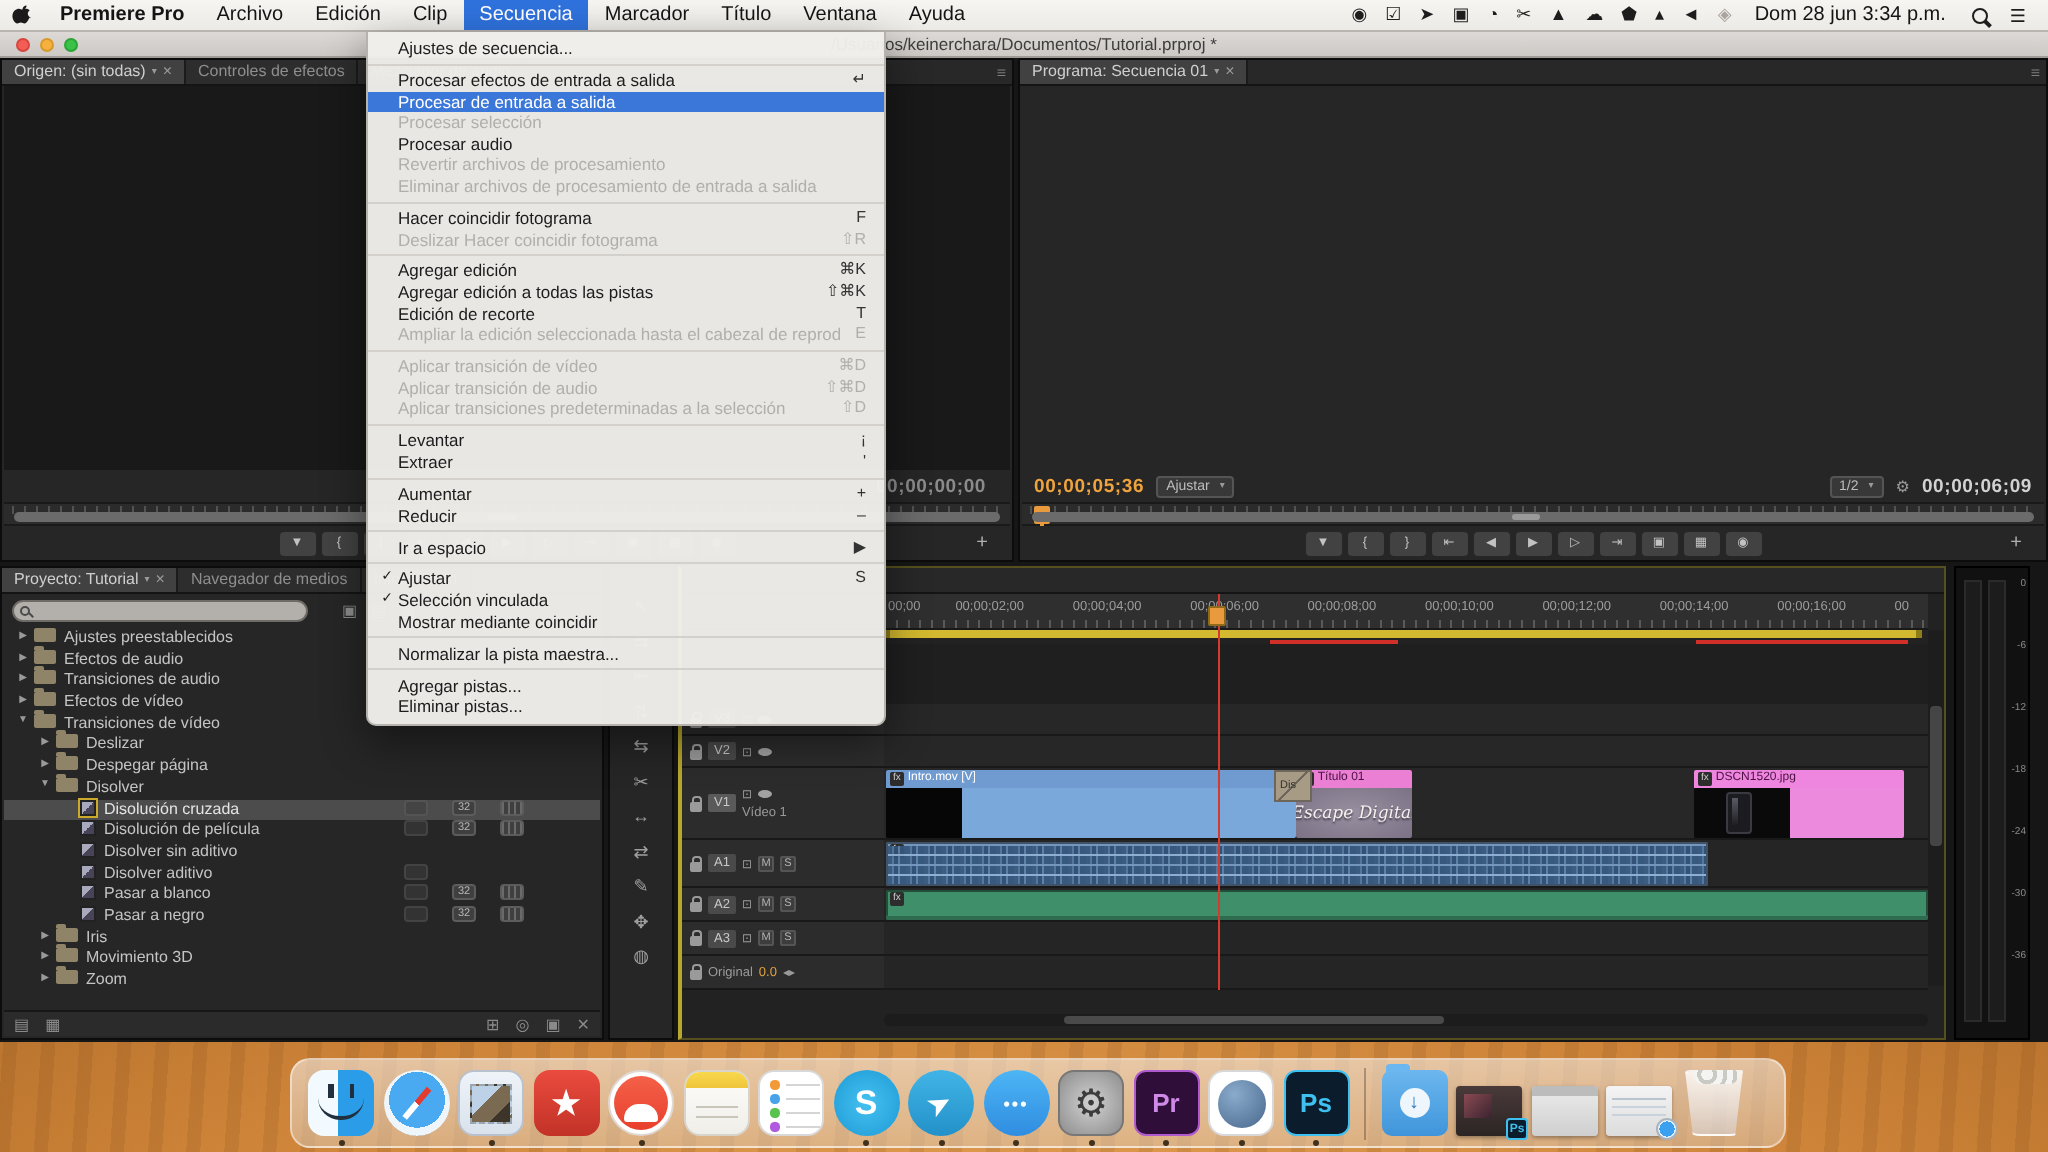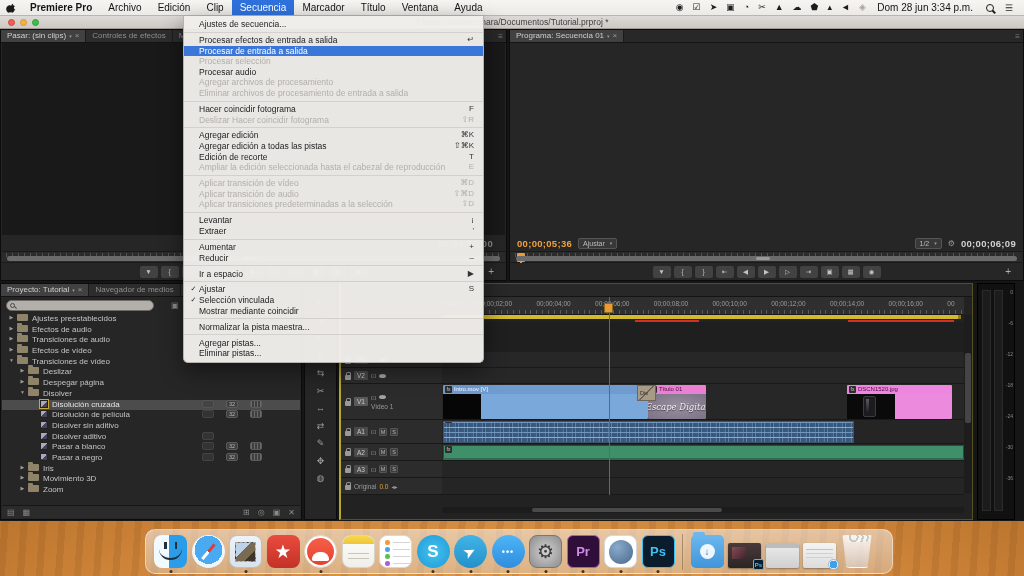--- a/index.html
+++ b/index.html
@@ -193,21 +193,21 @@
   .vscroll .thumb { position:absolute; left:1px; right:1px; top:38px; height:70px; background:#454545; border-radius:2px; }
 
   
   #meters { position:absolute; left:977px; top:283px; width:38px; height:237px; background:#111;
     border:1px solid #000; }
   .meter-col { position:absolute; top:6px; bottom:8px; width:9px; background:#1c1c1c; border:1px solid #2b2b2b; }
   .meter-col.m1 { left:4px; } .meter-col.m2 { left:16px; }
   .meter-tick { position:absolute; right:1px; font-size:5px; color:#8a8a8a; }
 
   
-  #menu { position:absolute; left:183px; top:16px; width:301px; background:rgba(240,238,235,.97);
+  #menu { position:absolute; left:183px; top:16px; width:260px; background:rgba(240,238,235,.97);
     border:1px solid #b6b2ad; border-top:none; border-radius:0 0 5px 5px;
     box-shadow:0 8px 22px rgba(0,0,0,.45); z-index:100; padding:3px 0; }
   .menu-item { display:flex; align-items:center; line-height:10.6px; font-size:8.5px; color:#1c1c1c;
     padding:0 9px 0 4px; position:relative; }
   .mi-check { width:11px; font-size:7px; text-align:center; flex:none; }
   .mi-label { flex:1; white-space:nowrap; overflow:hidden; }
   .mi-sc { margin-left:8px; color:#333; font-size:8px; }
   .menu-item.disabled, .menu-item.disabled .mi-sc { color:#b2afab; }
   .menu-item.highlight { background:#3b77d8; color:#fff; }
   .menu-item.highlight .mi-sc { color:#fff; }
@@ -334,21 +334,21 @@
     <span class="tl g"></span>
     <span class="win-title">/Usuarios/keinerchara/Documentos/Tutorial.prproj *</span>
   </div>
 
   <div class="workspace">
 
     <div class="panel" style="left:0; top:0; width:507px; height:252px;">
       <div class="tabbar">
         <span style="display:flex;">
             <span class="ptab active">
-              <span class="ptab-label">Pasar: (sin clips)</span>
+              <span class="ptab-label">Origen: (sin todas)</span>
               <span class="ptab-caret">▾</span>
               <span class="ptab-x">×</span>
             </span>
             <span class="ptab">
               <span class="ptab-label">Controles de efectos</span>
             </span>
             <span class="ptab">
               <span class="ptab-label">Mezclador de audio</span>
             </span>
           </span>
@@ -750,21 +750,21 @@
         <span class="mi-label">Procesar selección</span>
         <span class="mi-sc"></span>
       </div>
       <div class="menu-item">
         <span class="mi-check"></span>
         <span class="mi-label">Procesar audio</span>
         <span class="mi-sc"></span>
       </div>
       <div class="menu-item disabled">
         <span class="mi-check"></span>
-        <span class="mi-label">Agregar archivos de procesamiento</span>
+        <span class="mi-label">Revertir archivos de procesamiento</span>
         <span class="mi-sc"></span>
       </div>
       <div class="menu-item disabled">
         <span class="mi-check"></span>
         <span class="mi-label">Eliminar archivos de procesamiento de entrada a salida</span>
         <span class="mi-sc"></span>
       </div>
       <div class="menu-sep"></div>
       <div class="menu-item">
         <span class="mi-check"></span>

